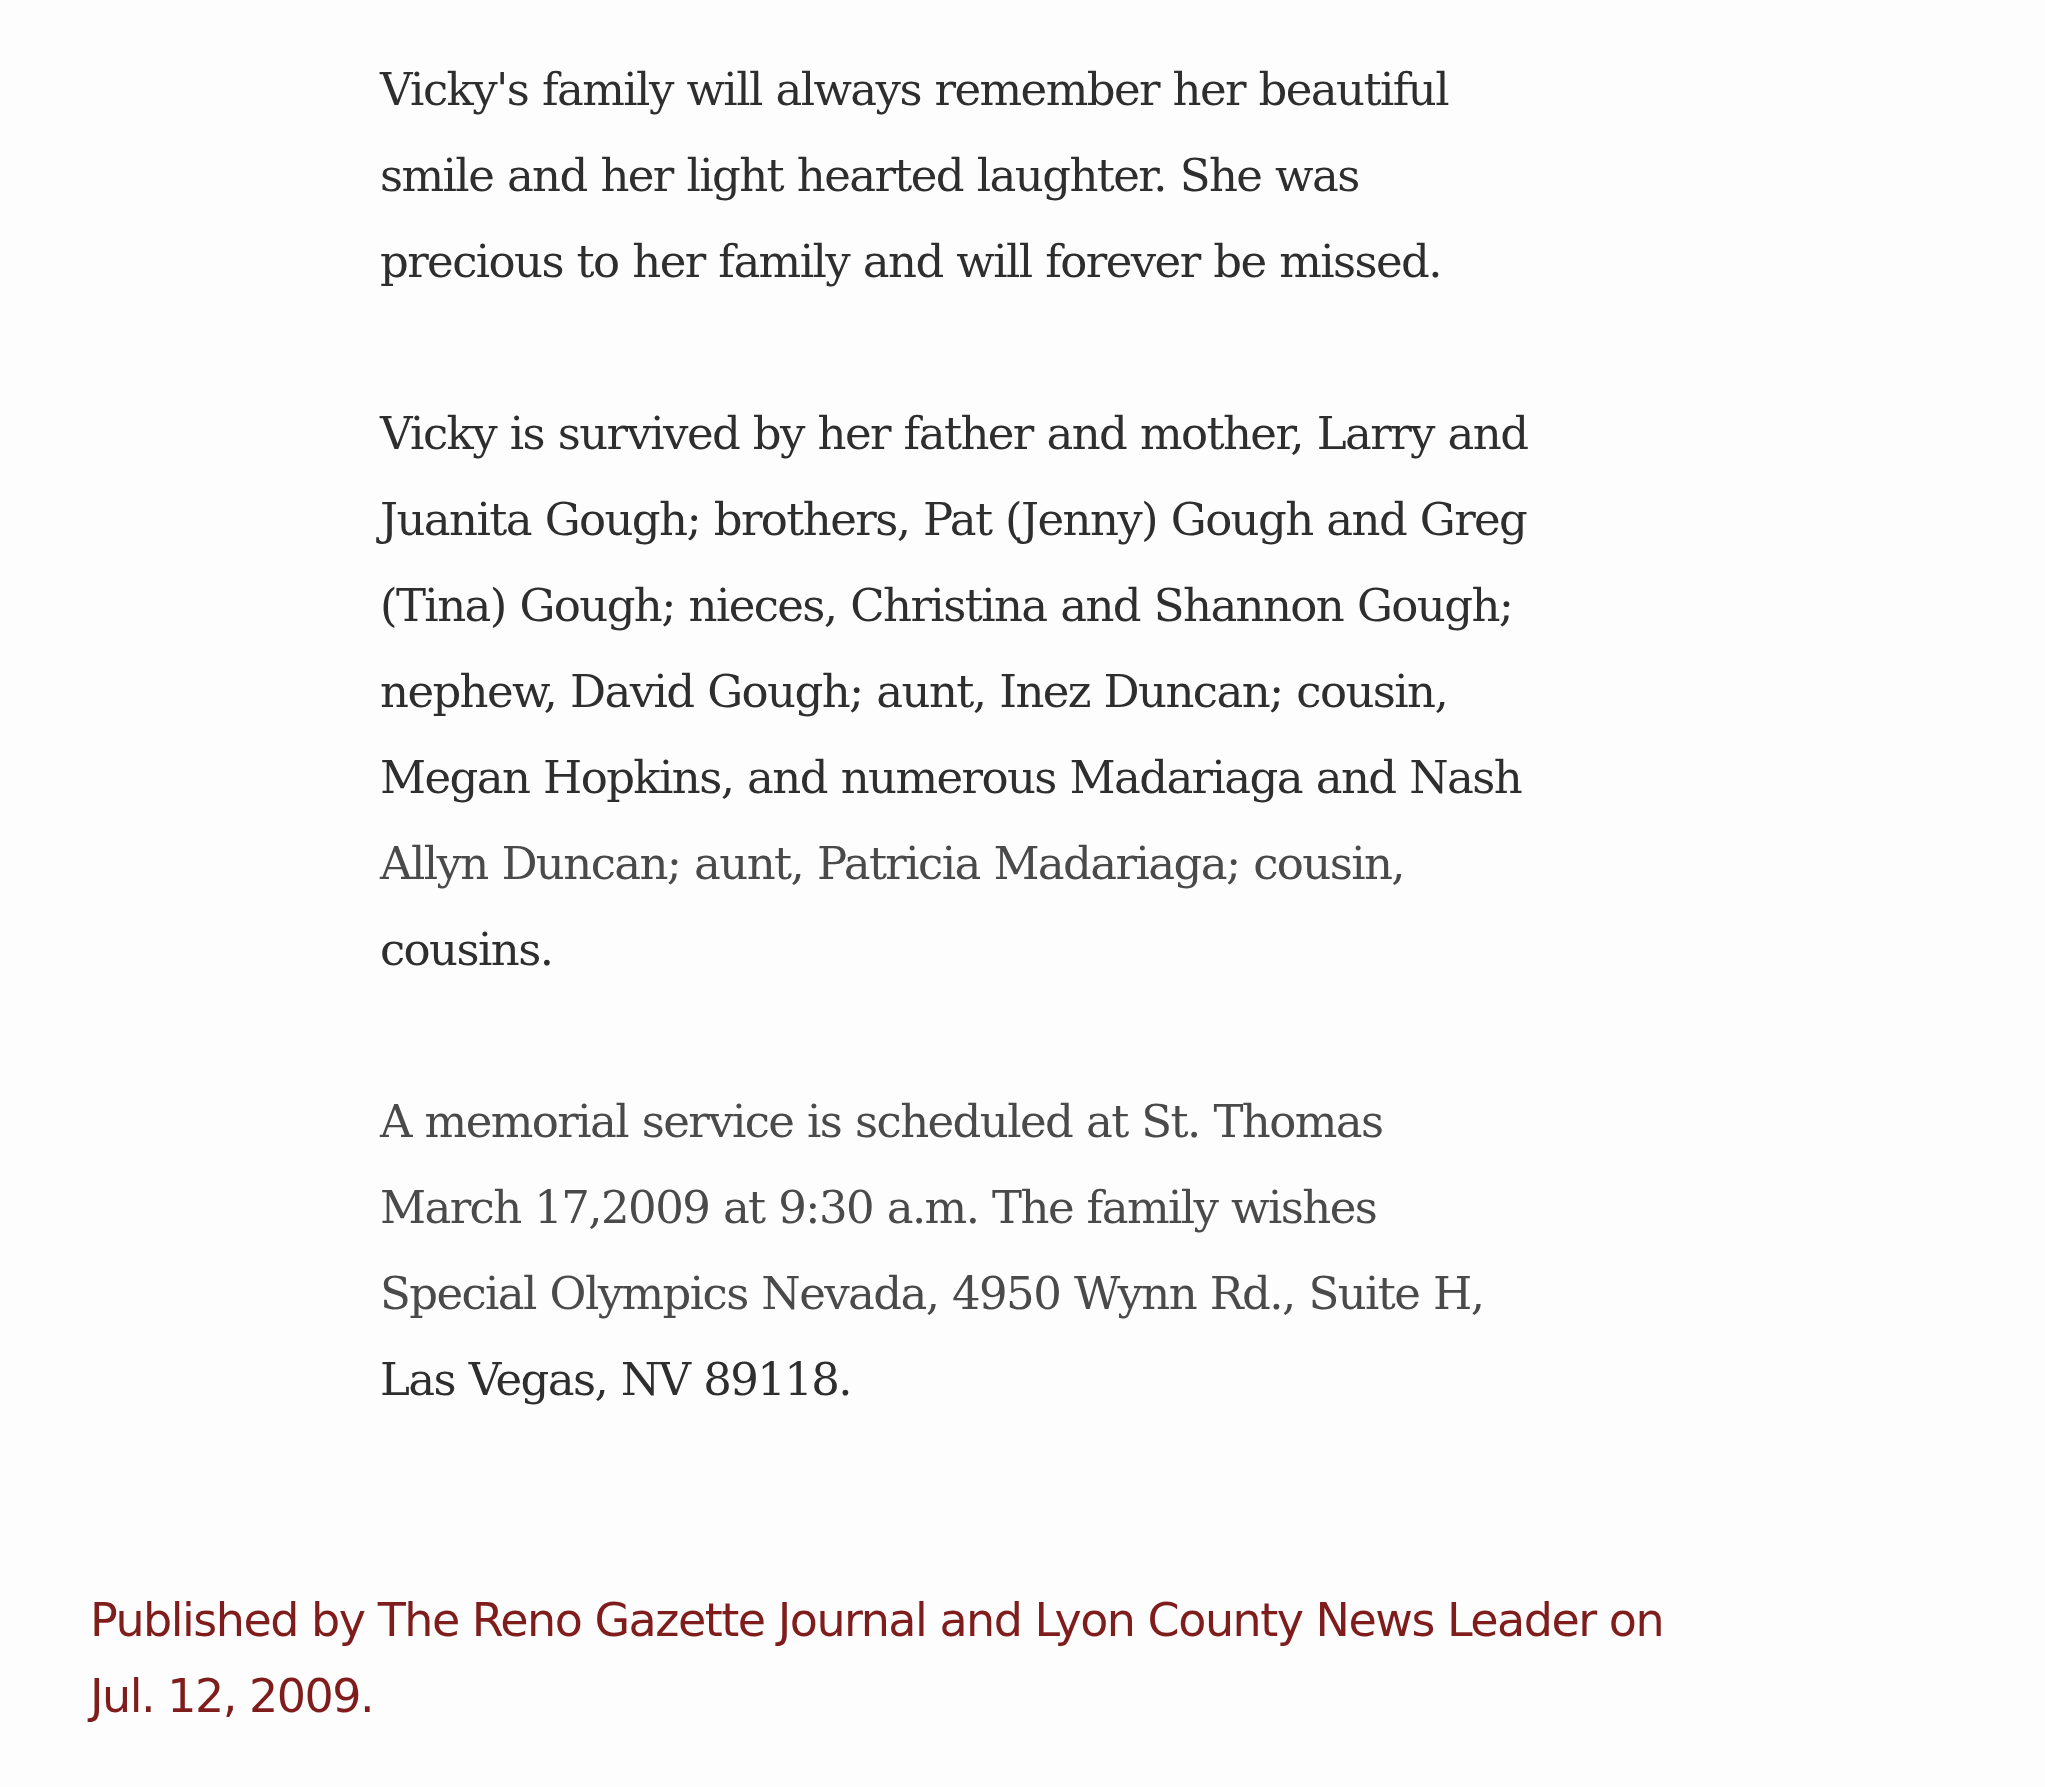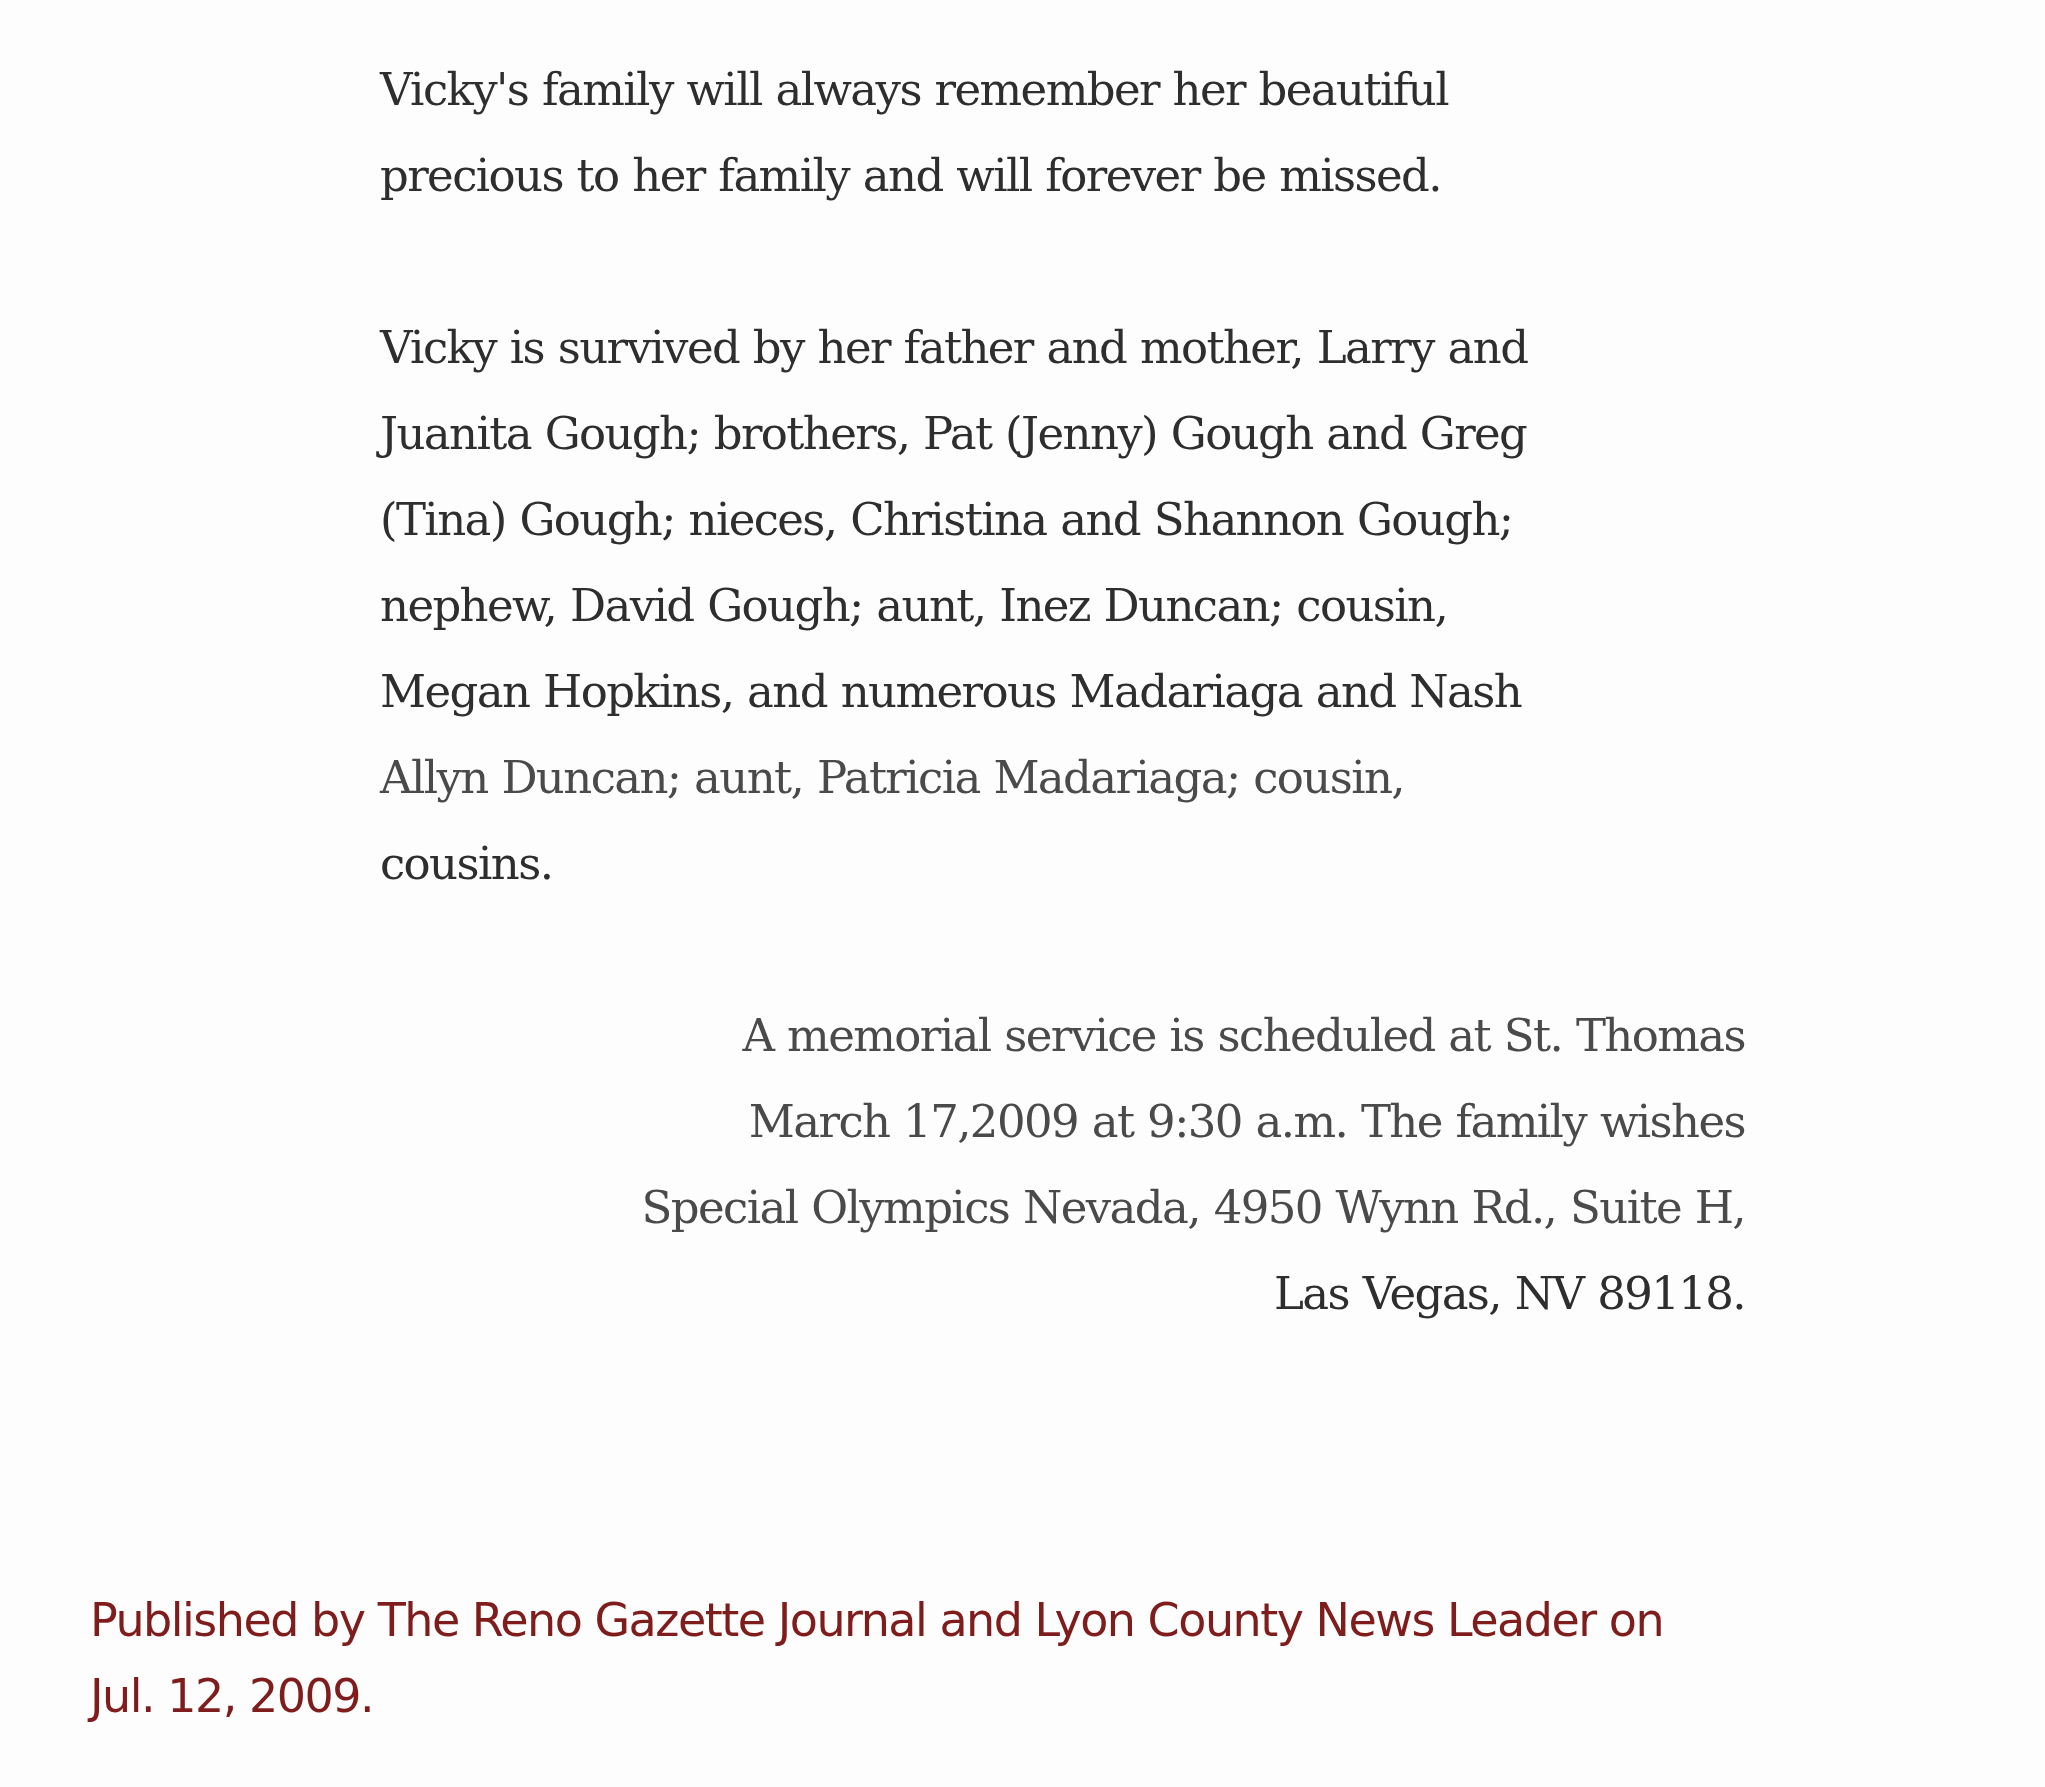--- a/index.html
+++ b/index.html
@@ -27,21 +27,21 @@
       font-family: "DejaVu Serif", "Liberation Serif", serif;
       font-size: 45px;
       line-height: 86px;
       color: #2e2e2e;
       letter-spacing: -1.6px;
       word-spacing: 1px;
     }
     .para {
       margin: 0 0 86px 0;
     }
-    .para:last-child { margin-bottom: 0; text-align: right; }
+    .para:last-child { margin-bottom: 0; }
     .line {
       display: block;
       white-space: nowrap;
     }
     .line.light { color: #4a4a4a; }
     .footer {
       position: absolute;
       left: 90px;
       top: 1582px;
       width: 1931px;
@@ -55,20 +55,21 @@
   </style>
 </head>
 <body>
 
 <div class="page">
 
   <div class="obit-body">
 
     <p class="para">
       <span class="line">Vicky's family will always remember her beautiful</span>
+      <span class="line">smile and her light hearted laughter. She was</span>
       <span class="line">precious to her family and will forever be missed.</span>
     </p>
 
     <p class="para">
       <span class="line">Vicky is survived by her father and mother, Larry and</span>
       <span class="line">Juanita Gough; brothers, Pat (Jenny) Gough and Greg</span>
       <span class="line">(Tina) Gough; nieces, Christina and Shannon Gough;</span>
       <span class="line">nephew, David Gough; aunt, Inez Duncan; cousin,</span>
       <span class="line">Megan Hopkins, and numerous Madariaga and Nash</span>
       <span class="line light">Allyn Duncan; aunt, Patricia Madariaga; cousin,</span>

